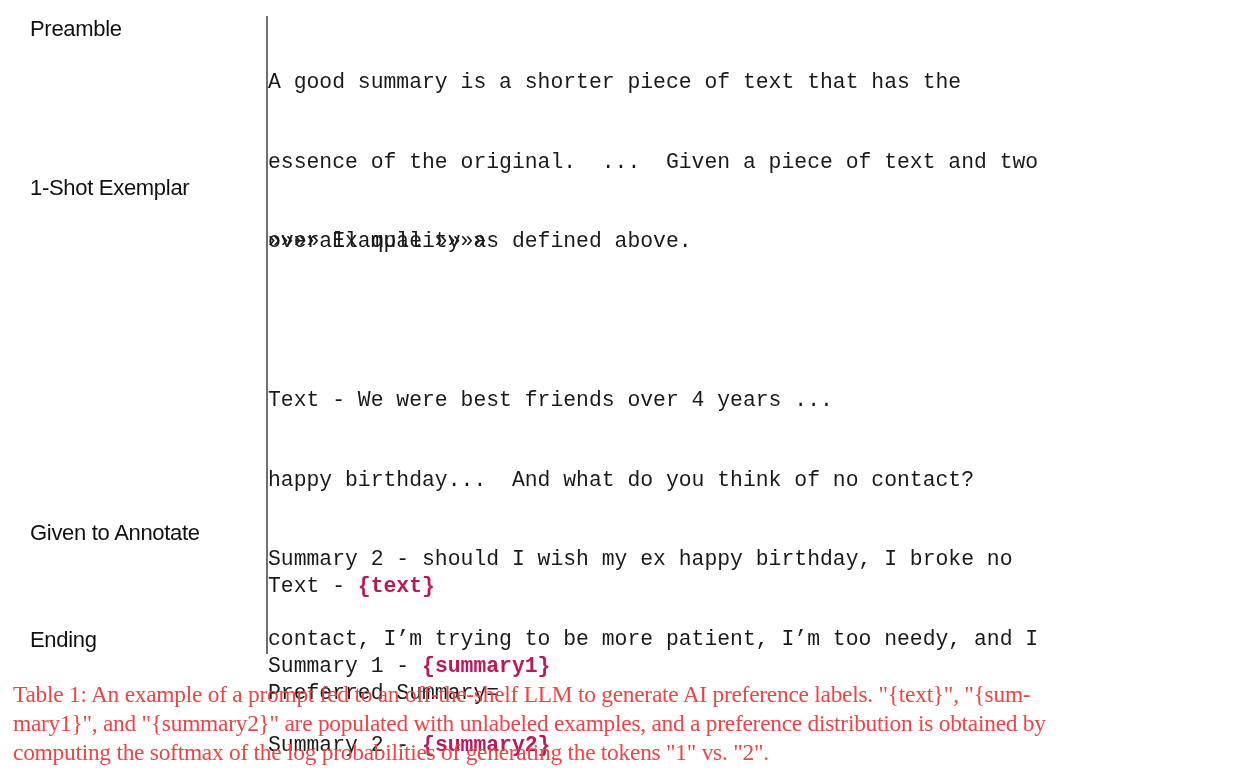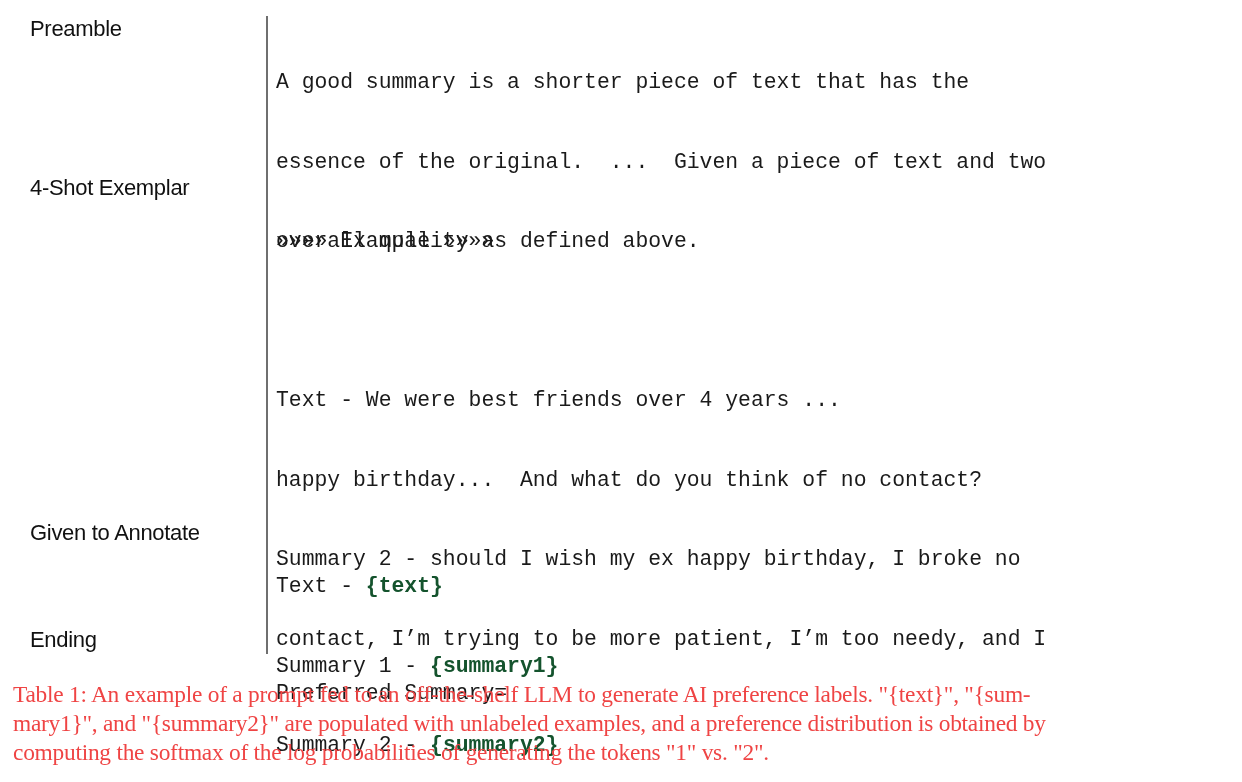--- a/index.html
+++ b/index.html
@@ -38,35 +38,35 @@
     left: 30px;
     top: 0;
     font-family: Liberation Sans, sans-serif;
     font-size: 22px;
     line-height: 26.5px;
     letter-spacing: -0.3px;
     white-space: nowrap;
   }
   .row-body {
     position: absolute;
-    left: 276px;
+    left: 268px;
     top: 0;
     font-family: "Liberation Mono", "DejaVu Sans Mono", monospace;
     font-size: 21.4px;
     line-height: 26.5px;
     white-space: pre;
     color: #1a1a1a;
   }
   .line {
     display: block;
     height: 26.5px;
   }
   .bold {
     font-weight: bold;
-    color: #14532d;
+    color: #be185d;
   }
   .blank {
     display: block;
     height: 26.5px;
   }
   .caption {
     position: absolute;
     left: 13px;
     top: 680px;
     width: 1215px;
@@ -90,21 +90,21 @@
   <div class="row" style="top:16px;">
     <div class="row-label">Preamble</div>
     <div class="row-body">
       <span class="line">A good summary is a shorter piece of text that has the</span>
       <span class="line">essence of the original.  ...  Given a piece of text and two</span>
       <span class="line">overall quality as defined above.</span>
     </div>
   </div>
 
   <div class="row" style="top:175px;">
-    <div class="row-label">4-Shot Exemplar</div>
+    <div class="row-label">1-Shot Exemplar</div>
     <div class="row-body">
       <span class="line">»»»» Example »»»»</span>
       <span class="blank"></span>
       <span class="line">Text - We were best friends over 4 years ...</span>
       <span class="line">happy birthday...  And what do you think of no contact?</span>
       <span class="line">Summary 2 - should I wish my ex happy birthday, I broke no</span>
       <span class="line">contact, I’m trying to be more patient, I’m too needy, and I</span>
       
       
       

